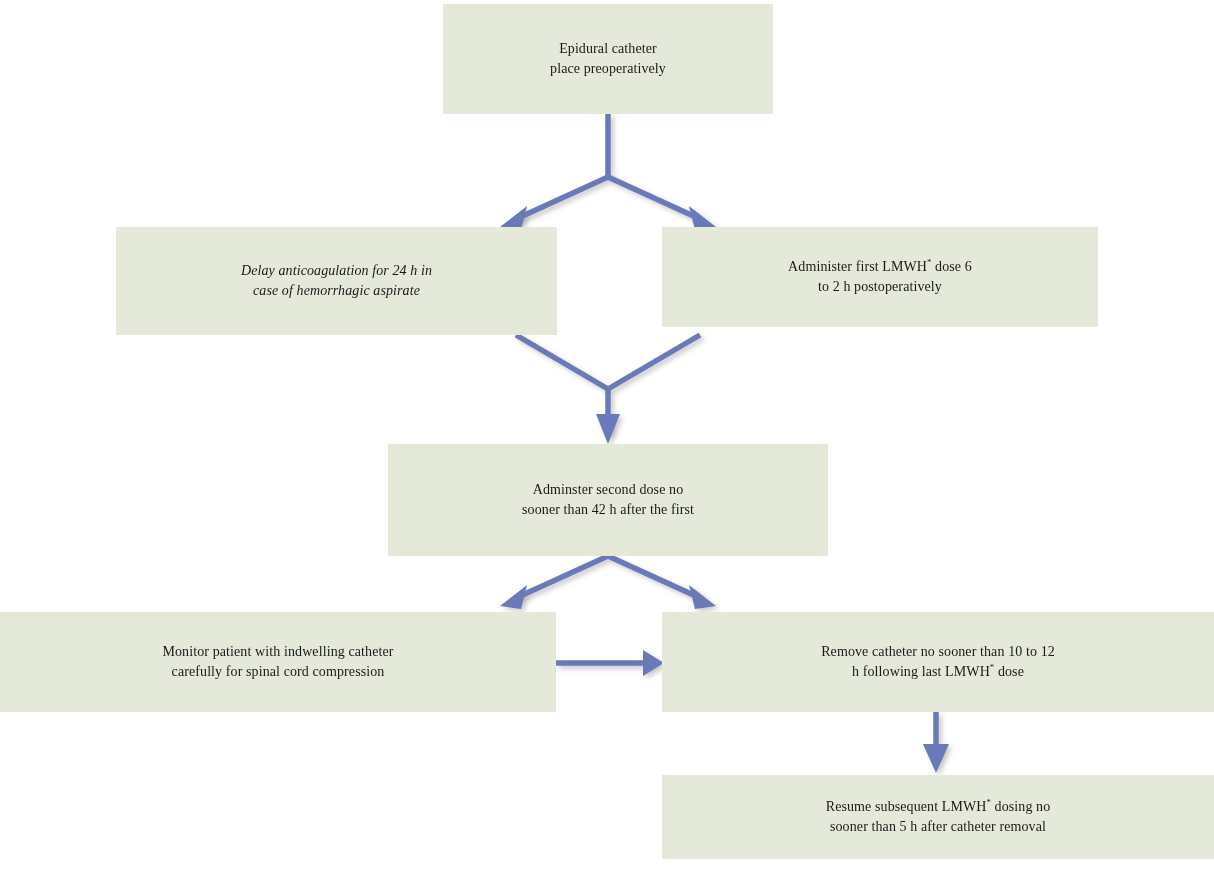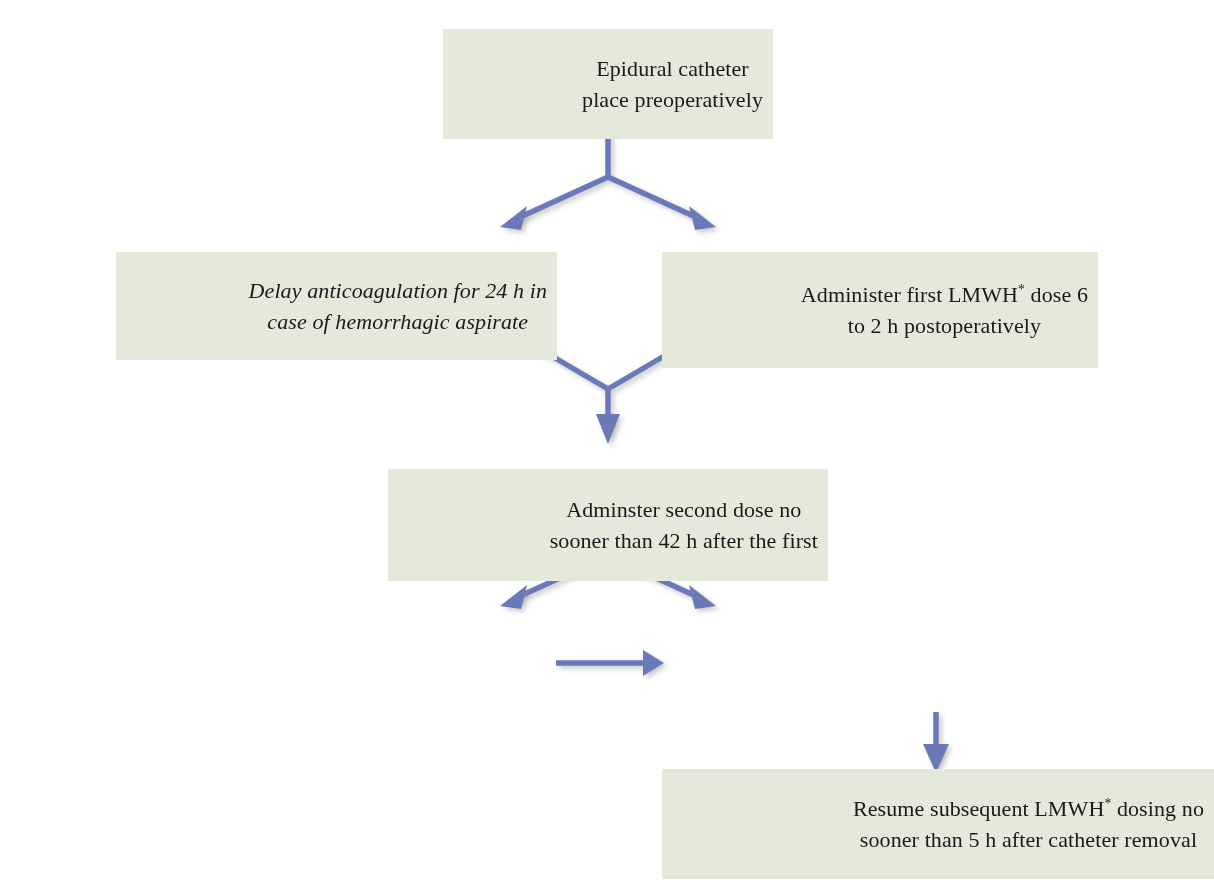--- a/index.html
+++ b/index.html
@@ -17,29 +17,28 @@
     height: 885px;
     background: #ffffff;
     overflow: hidden;
   }
   .node {
     position: absolute;
     box-sizing: border-box;
     background: #e4e9da;
     display: flex;
     align-items: center;
-    justify-content: flex-end;
+    justify-content: center;
     text-align: center;
     color: #1a1a1a;
-    font-size: 22px;
+    font-size: 14px;
     line-height: 1.42;
     letter-spacing: 0.1px;
     padding: 4px 10px;
     z-index: 2;
-    margin-top: 25px;
   }
   .node .txt {
     display: block;
     white-space: pre-line;
   }
   .node sup {
     font-size: 0.62em;
     vertical-align: super;
     line-height: 0;
   }
@@ -98,28 +97,35 @@
   <div class="node" style="left:443px; top:4px; width:330px; height:110px;">
     <span class="txt">Epidural catheter
 place preoperatively</span>
   </div>
 
   <div class="node" style="left:116px; top:227px; width:441px; height:108px;font-style:italic;">
     <span class="txt">Delay anticoagulation for 24 h in
 case of hemorrhagic aspirate</span>
   </div>
 
-  <div class="node" style="left:662px; top:227px; width:436px; height:116px;">
+  <div class="node" style="left:662px; top:227px; width:436px; height:100px;">
     <span class="txt"><span>Administer first LMWH</span><sup>*</sup><span> dose 6</span><br><span>to 2 h postoperatively</span></span>
   </div>
 
   <div class="node" style="left:388px; top:444px; width:440px; height:112px;">
     <span class="txt">Adminster second dose no
 sooner than 42 h after the first</span>
   </div>
 
+  <div class="node" style="left:0px; top:612px; width:556px; height:100px;">
+    <span class="txt">Monitor patient with indwelling catheter
+carefully for spinal cord compression</span>
+  </div>
 
+  <div class="node" style="left:662px; top:612px; width:552px; height:100px;">
+    <span class="txt"><span>Remove catheter no sooner than 10 to 12</span><br><span>h following last LMWH</span><sup>*</sup><span> dose</span></span>
+  </div>
 
-  <div class="node" style="left:662px; top:744px; width:552px; height:110px;">
+  <div class="node" style="left:662px; top:775px; width:552px; height:84px;">
     <span class="txt"><span>Resume subsequent LMWH</span><sup>*</sup><span> dosing no</span><br><span>sooner than 5 h after catheter removal</span></span>
   </div>
 
 </div>
 
 </body></html>

